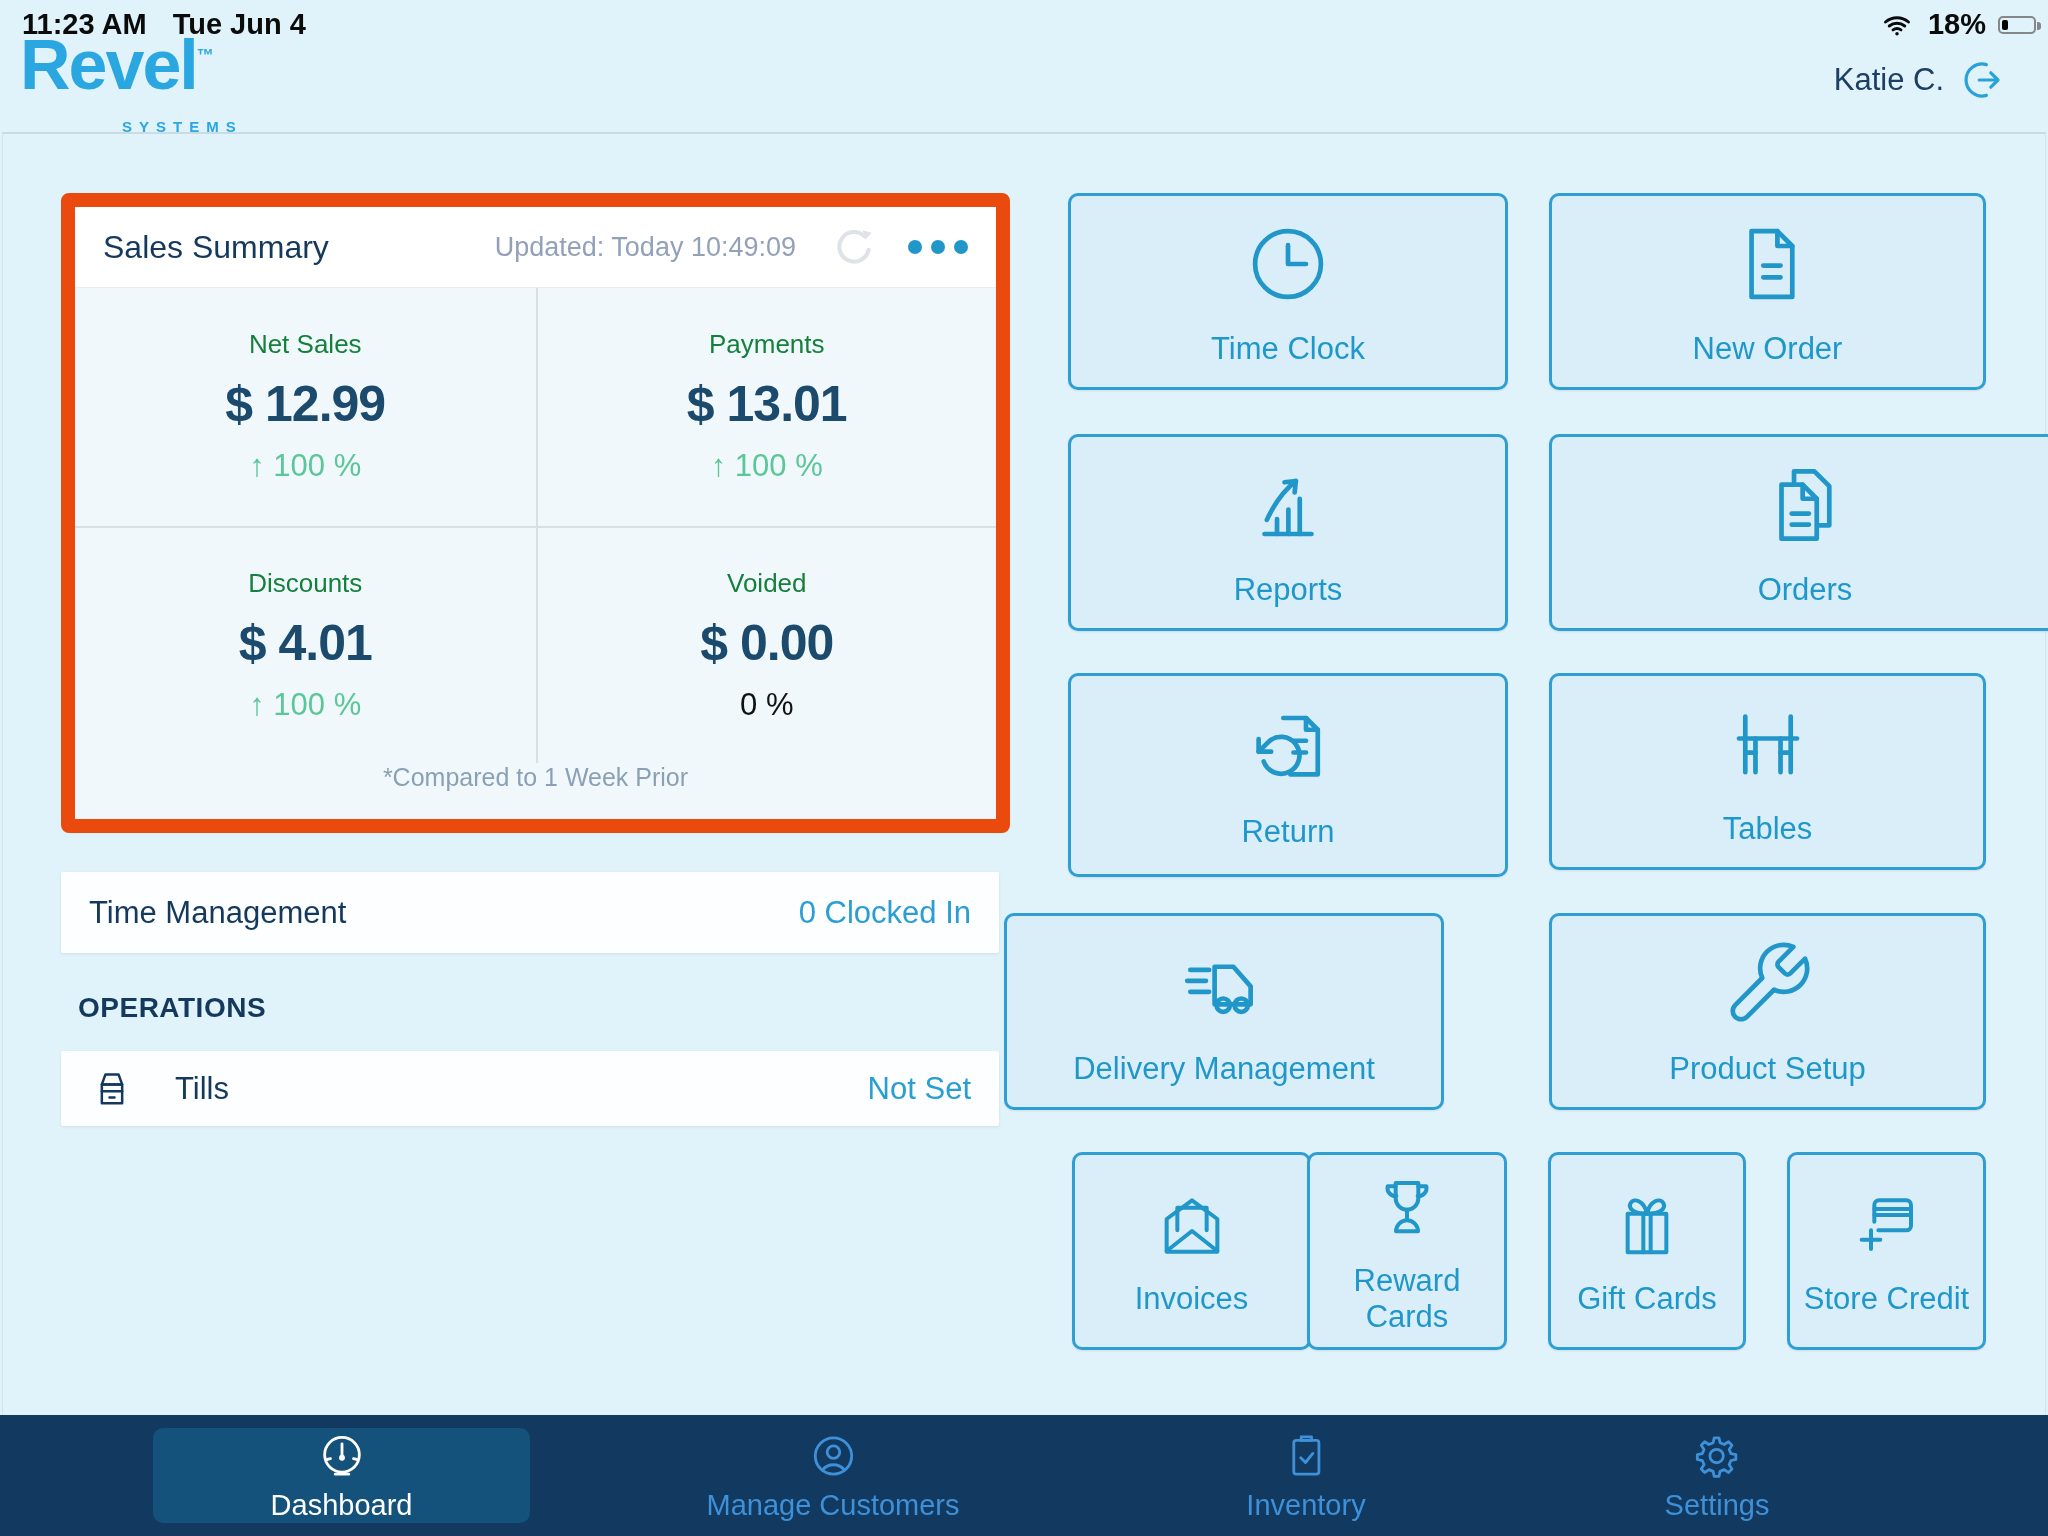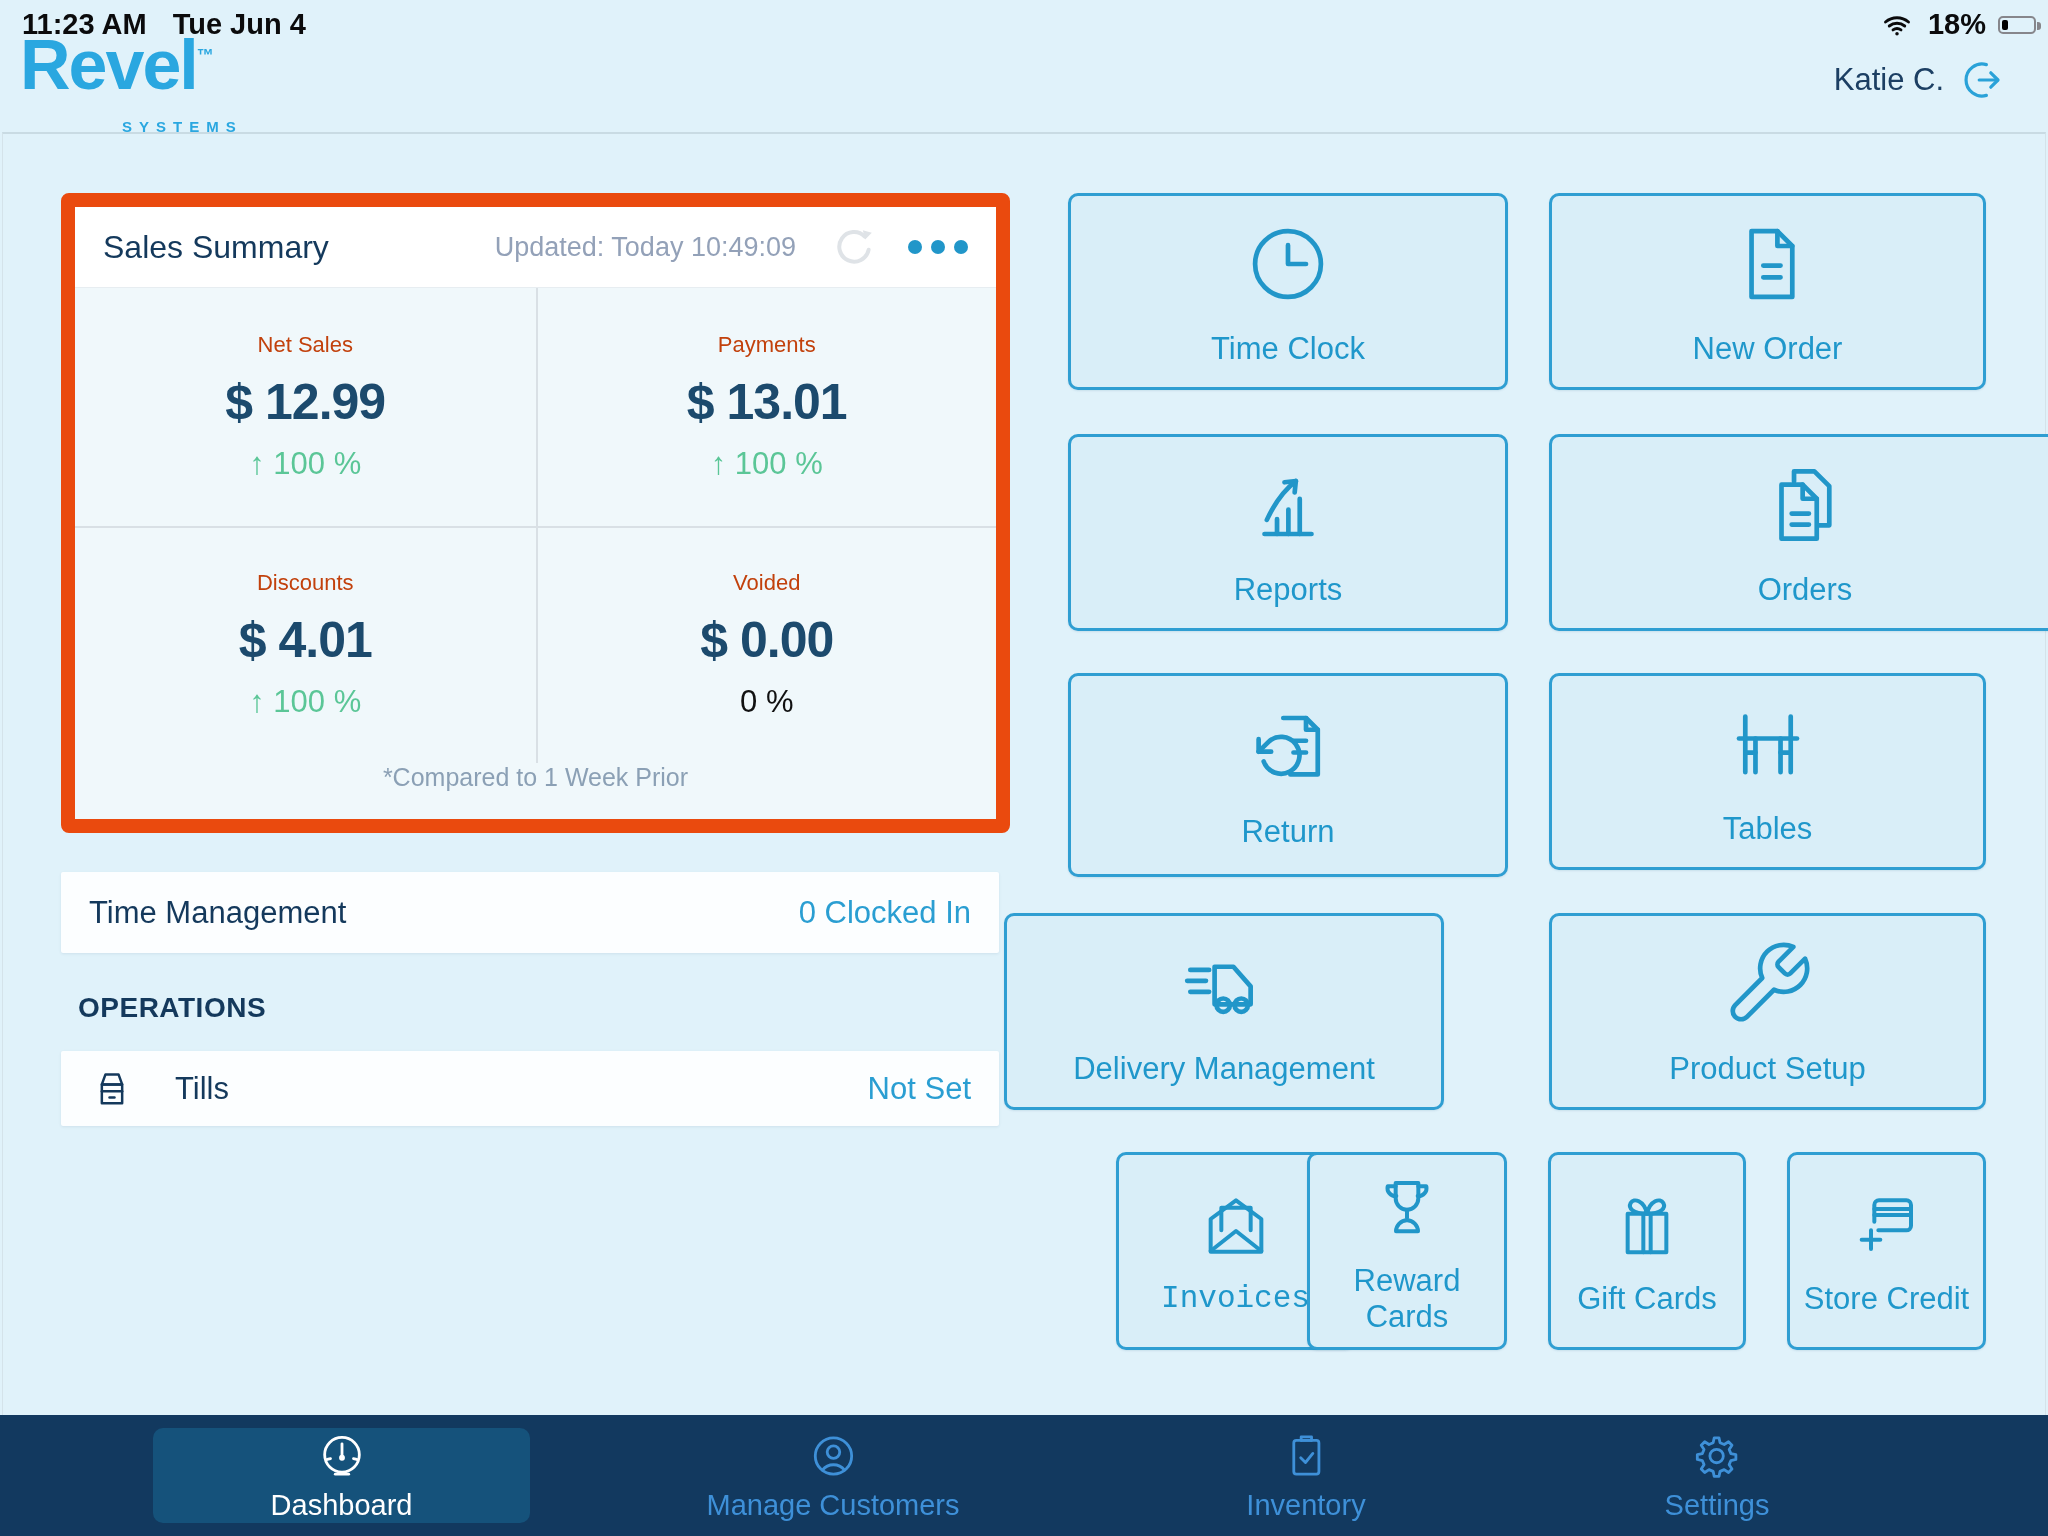--- a/index.html
+++ b/index.html
@@ -33,21 +33,21 @@
   .card-title { font-size:32px; color:#14395c; }
   .card-updated { margin-left:auto; font-size:27px; color:#93a1b8; }
   .refresh-btn { margin-left:34px; width:48px; height:48px; }
   .more-btn { margin-left:30px; display:flex; gap:9px; align-items:center; height:48px; }
   .more-btn i { width:14px; height:14px; border-radius:50%; background:#2196c9; }
 
   .card-grid { flex:1; display:grid; grid-template-columns:1fr 1fr; grid-template-rows:1fr 1fr; }
   .cell { display:flex; flex-direction:column; align-items:center; justify-content:center; gap:15px; }
   .cell.c2, .cell.c4 { border-left:2px solid #d9e0e5; }
   .cell.c3, .cell.c4 { border-top:2px solid #d9e0e5; }
-  .m-label { font-size:22px; color:#c2410c; }
+  .m-label { font-size:26px; color:#15803d; }
   .m-value { font-size:50px; font-weight:700; color:#1c4a6d; letter-spacing:-1px; }
   .m-delta { font-size:31px; }
   .m-delta.up { color:#5bc697; }
   .m-delta.neutral { color:#111; }
   .card-foot { height:56px; display:flex; align-items:flex-start; justify-content:center; font-size:25px; color:#8ba0b5;text-align:center; }
 
   
   .tile { position:absolute; left:61px; width:938px; background:#fcfeff; border-radius:2px;
     display:flex; align-items:center; padding:0 28px; box-shadow:0 1px 3px rgba(40,90,120,.10); }
   .tile-label { font-size:31px; color:#14395c; }
@@ -240,21 +240,21 @@
     <span class="qa-label">Delivery Management</span>
   </div>
 
   <div class="qa" style="left:1549px;top:913px;width:437px;height:197px;">
     <svg class="ic" width="94" height="94" viewBox="0 0 24 24">
       <path d="M14.7 6.3a1 1 0 0 0 0 1.4l1.6 1.6a1 1 0 0 0 1.4 0l3.77-3.77a6 6 0 0 1-7.94 7.94l-6.91 6.91a2.12 2.12 0 0 1-3-3l6.91-6.91a6 6 0 0 1 7.94-7.94l-3.76 3.76z"></path>
     </svg>
     <span class="qa-label">Product Setup</span>
   </div>
 
-  <div class="qa" style="left:1116px;top:1152px;width:239px;height:198px;gap:16px;font-family:Liberation Mono, monospace;">
+  <div class="qa" style="left:1072px;top:1152px;width:239px;height:198px;gap:16px;">
     <svg class="ic" width="80" height="80" viewBox="0 0 24 24">
       <path d="M4.4 10.2 12 4.6l7.6 5.6V20H4.4z"></path>
       <path d="M7.6 13.6V6.8h8.8v6.8"></path>
       <path d="M4.4 19.8l7.6-6 7.6 6"></path>
     </svg>
     <span class="qa-label">Invoices</span>
   </div>
 
   <div class="qa" style="left:1307px;top:1152px;width:200px;height:198px;gap:16px;">
     <svg class="ic" width="80" height="80" viewBox="0 0 24 24">

